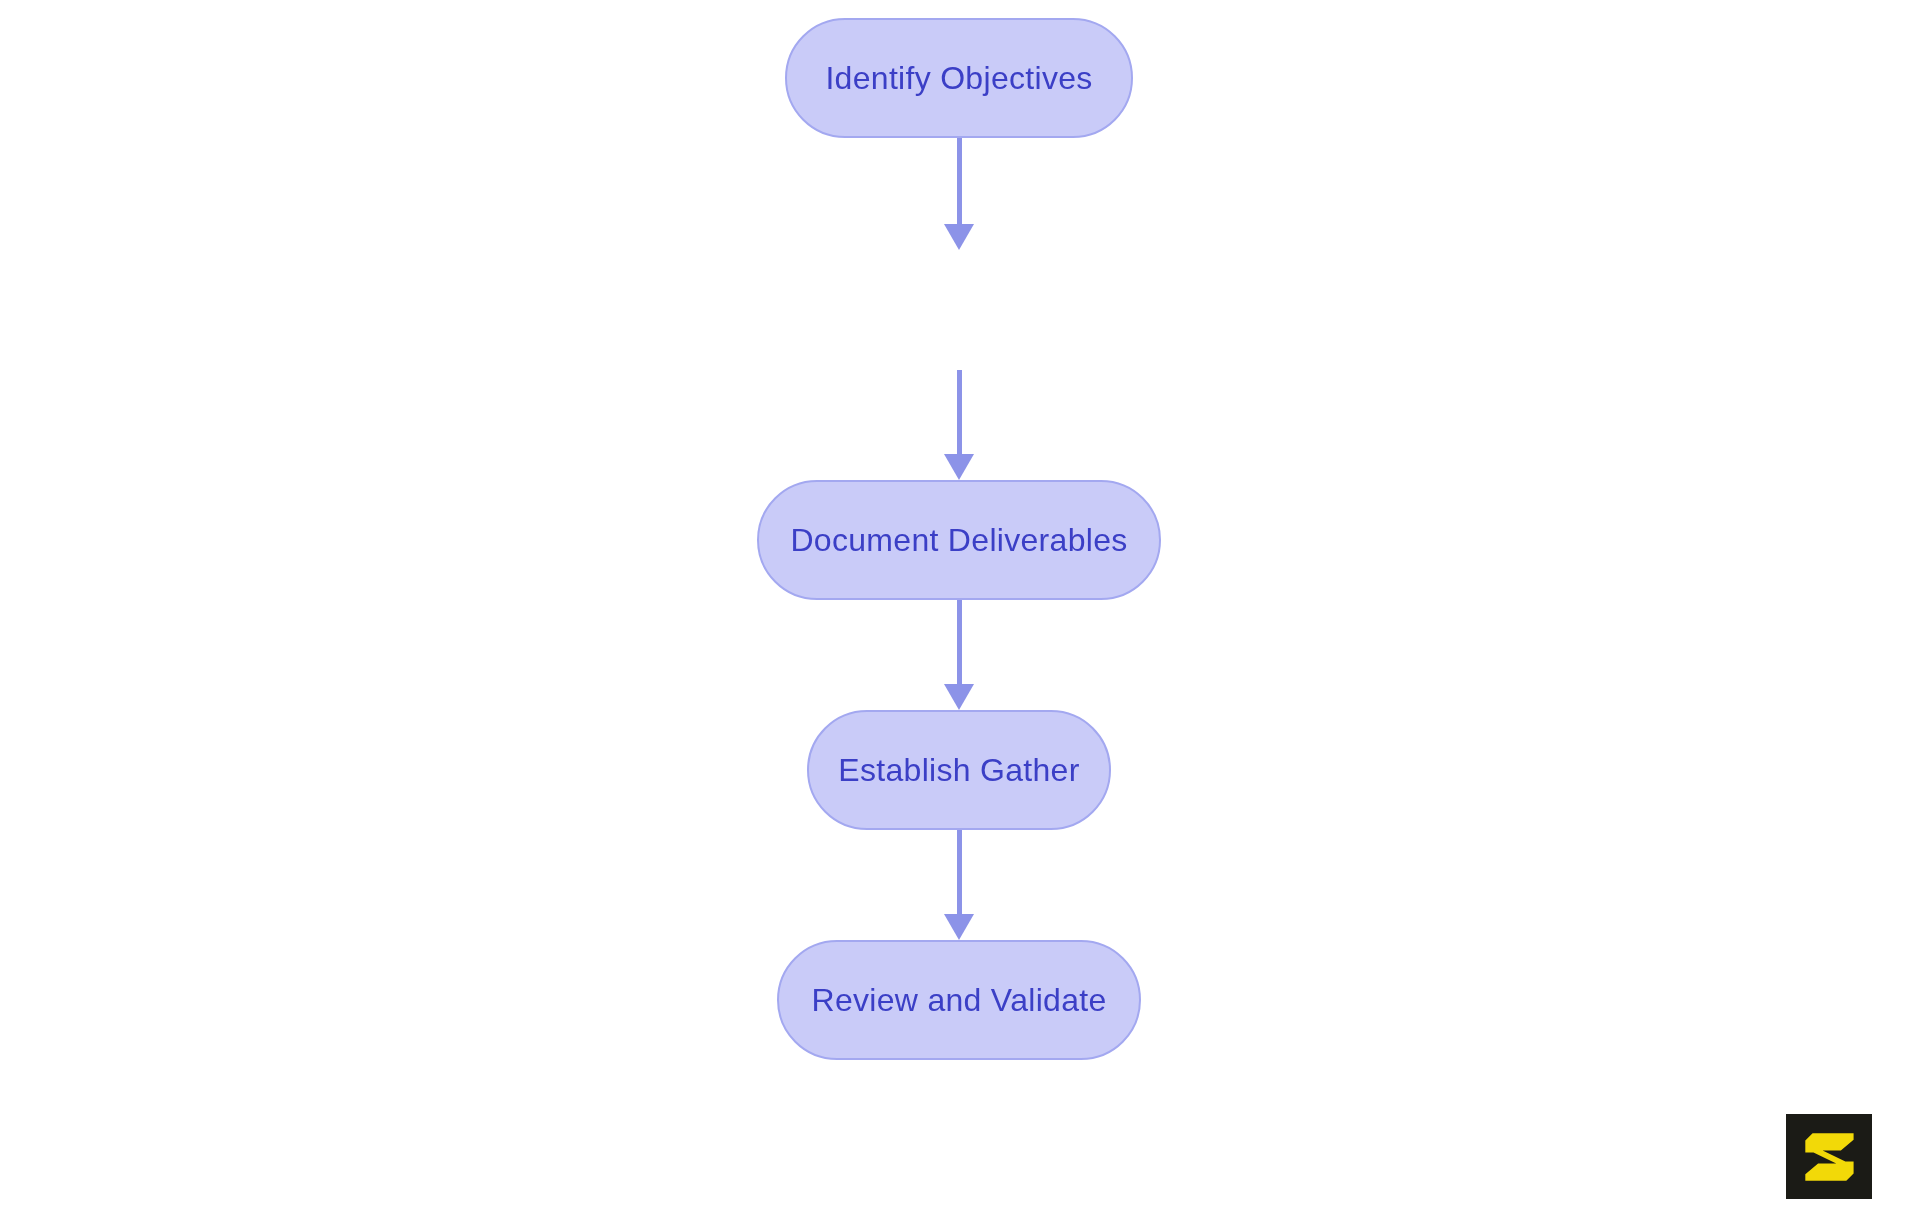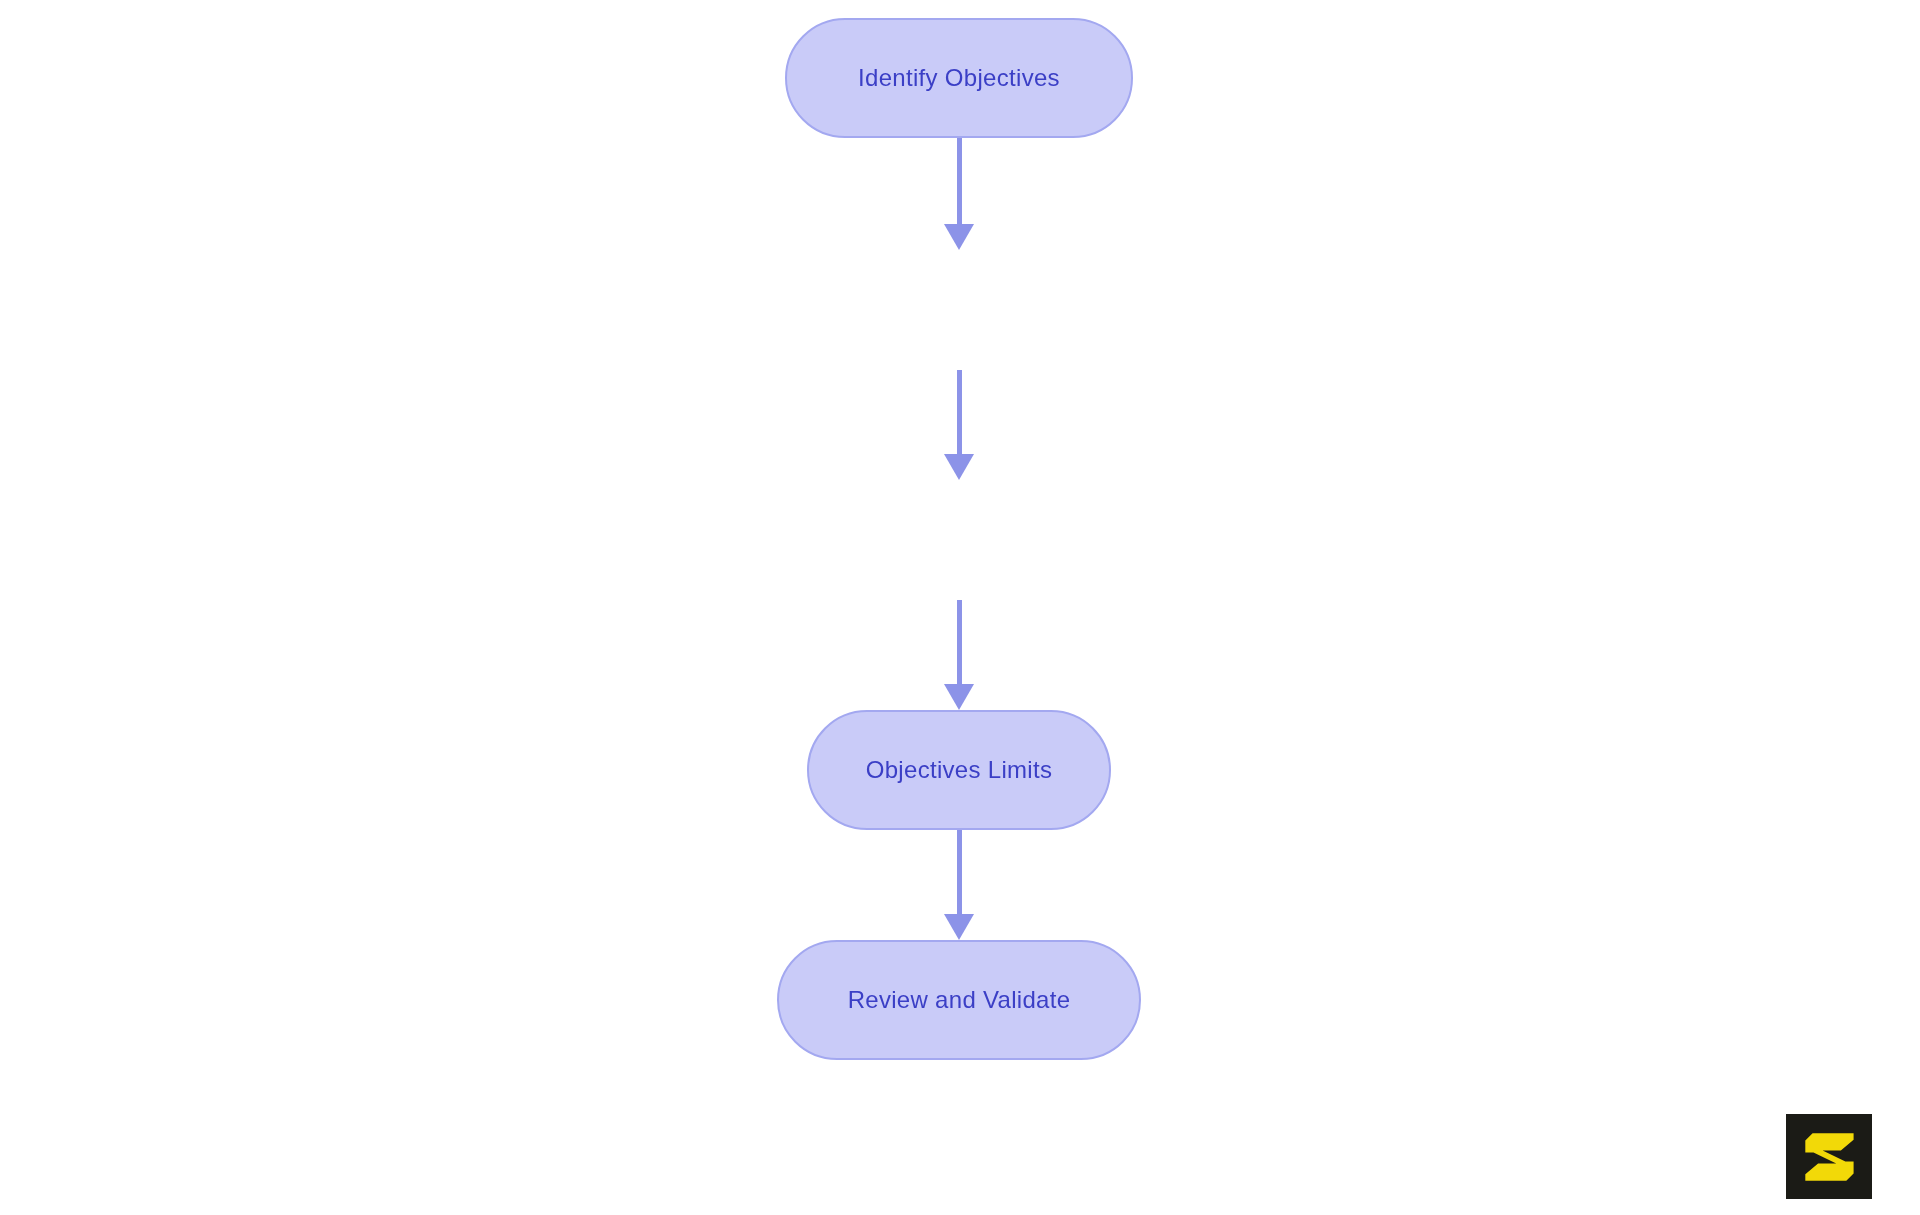--- a/index.html
+++ b/index.html
@@ -22,21 +22,21 @@
     height: 120px;
     box-sizing: border-box;
     background: var(--node-fill, #c9cbf8);
     border: 2.5px solid var(--node-border, #a3a8f0);
     border-radius: 60px;
     display: flex;
     align-items: center;
     justify-content: center;
   }
   .flow-node .label {
-    font-size: 24px;
+    font-size: 32px;
     letter-spacing: 0.3px;
     color: var(--node-text, #3b3fc6);
     white-space: nowrap;
   }
   .n1 { top: 18px;  width: 348px; }
   .n2 { top: 250px; width: 386px; }
   .n3 { top: 480px; width: 404px; }
   .n4 { top: 710px; width: 304px; }
   .n5 { top: 940px; width: 364px; }
 
@@ -95,28 +95,31 @@
     <div class="shaft"></div>
     <div class="head"></div>
   </div>
 
 
   <div class="connector c2">
     <div class="shaft"></div>
     <div class="head"></div>
   </div>
 
+  <div class="flow-node n3">
+    <span class="label">Document Deliverables</span>
+  </div>
 
   <div class="connector c3">
     <div class="shaft"></div>
     <div class="head"></div>
   </div>
 
   <div class="flow-node n4">
-    <span class="label">Objectives Limits</span>
+    <span class="label">Establish Gather</span>
   </div>
 
   <div class="connector c4">
     <div class="shaft"></div>
     <div class="head"></div>
   </div>
 
   <div class="flow-node n5">
     <span class="label">Review and Validate</span>
   </div>

